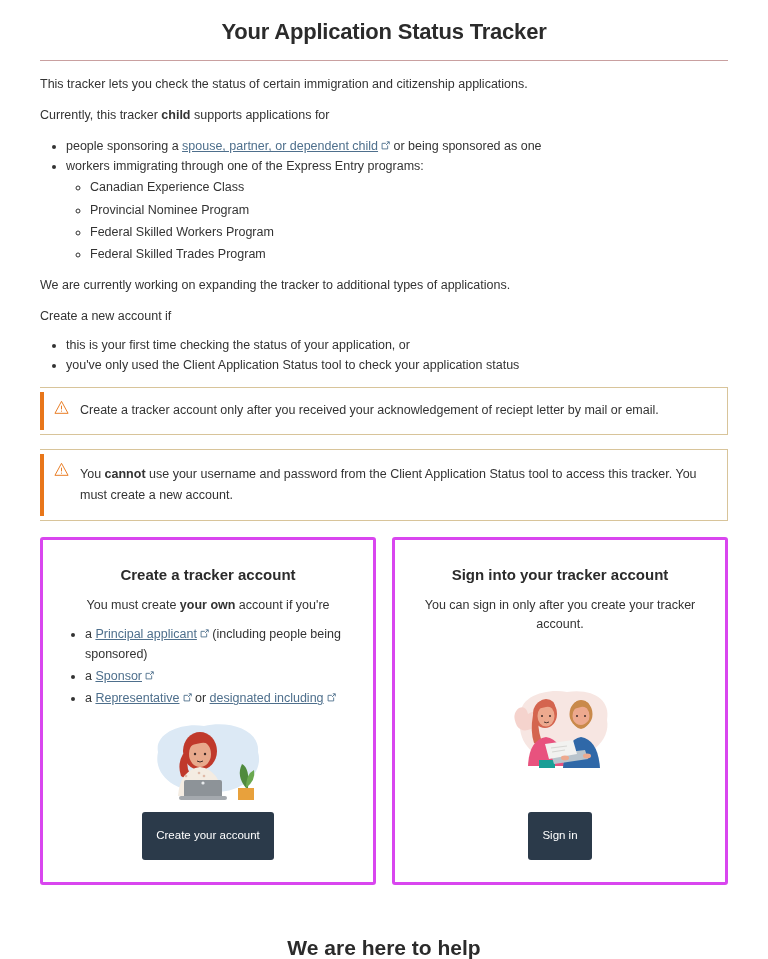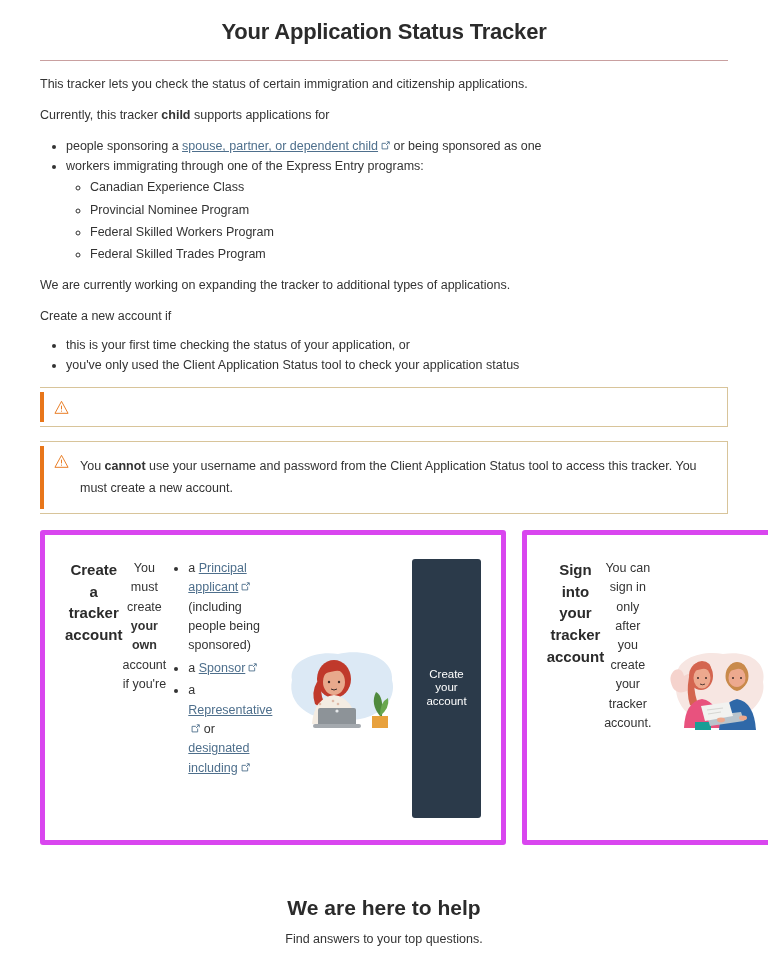--- a/index.html
+++ b/index.html
@@ -105,27 +105,27 @@
   .alert-1 { margin-top: 3px; }
   .alert-2 { padding-top: 14px; padding-bottom: 14px; }
 
   
   .cards {
     display: flex;
     gap: 16px;
     margin-top: 16px;
   }
   .card {
-    border: 5px solid #d946ef;
+    border: 3px solid #d946ef;
     border-radius: 3px;
     background: #ffffff;
     flex: 1;
     padding: 24px 20px 18px 20px;
     display: flex;
-    flex-direction: row;
+    flex-direction: column;
     min-height: 315px;
   }
   .card-title {
     text-align: center;
     font-size: 15px;
     font-weight: bold;
     color: #2b2b2b;
     margin: 0 0 10px 0;
   }
   .card-sub {
@@ -226,20 +226,21 @@
 
   <div class="alert alert-1">
     <span class="leftbar"></span>
     <span class="warn-icon">
       <svg width="15" height="15" viewBox="0 0 16 16">
         <path d="M8 1.4 L15 14.2 H1 Z" fill="none" stroke="#e8761a" stroke-width="1"></path>
         <path d="M8 6 V10" stroke="#e8761a" stroke-width="1"></path>
         <circle cx="8" cy="11.8" r="0.6" fill="#e8761a"></circle>
       </svg>
     </span>
+    <p class="alert-text">Create a tracker account only after you received your acknowledgement of reciept letter by mail or email.</p>
   </div>
 
   <div class="alert alert-2">
     <span class="leftbar"></span>
     <span class="warn-icon">
       <svg width="15" height="15" viewBox="0 0 16 16">
         <path d="M8 1.4 L15 14.2 H1 Z" fill="none" stroke="#e8761a" stroke-width="1"></path>
         <path d="M8 6 V10" stroke="#e8761a" stroke-width="1"></path>
         <circle cx="8" cy="11.8" r="0.6" fill="#e8761a"></circle>
       </svg>

